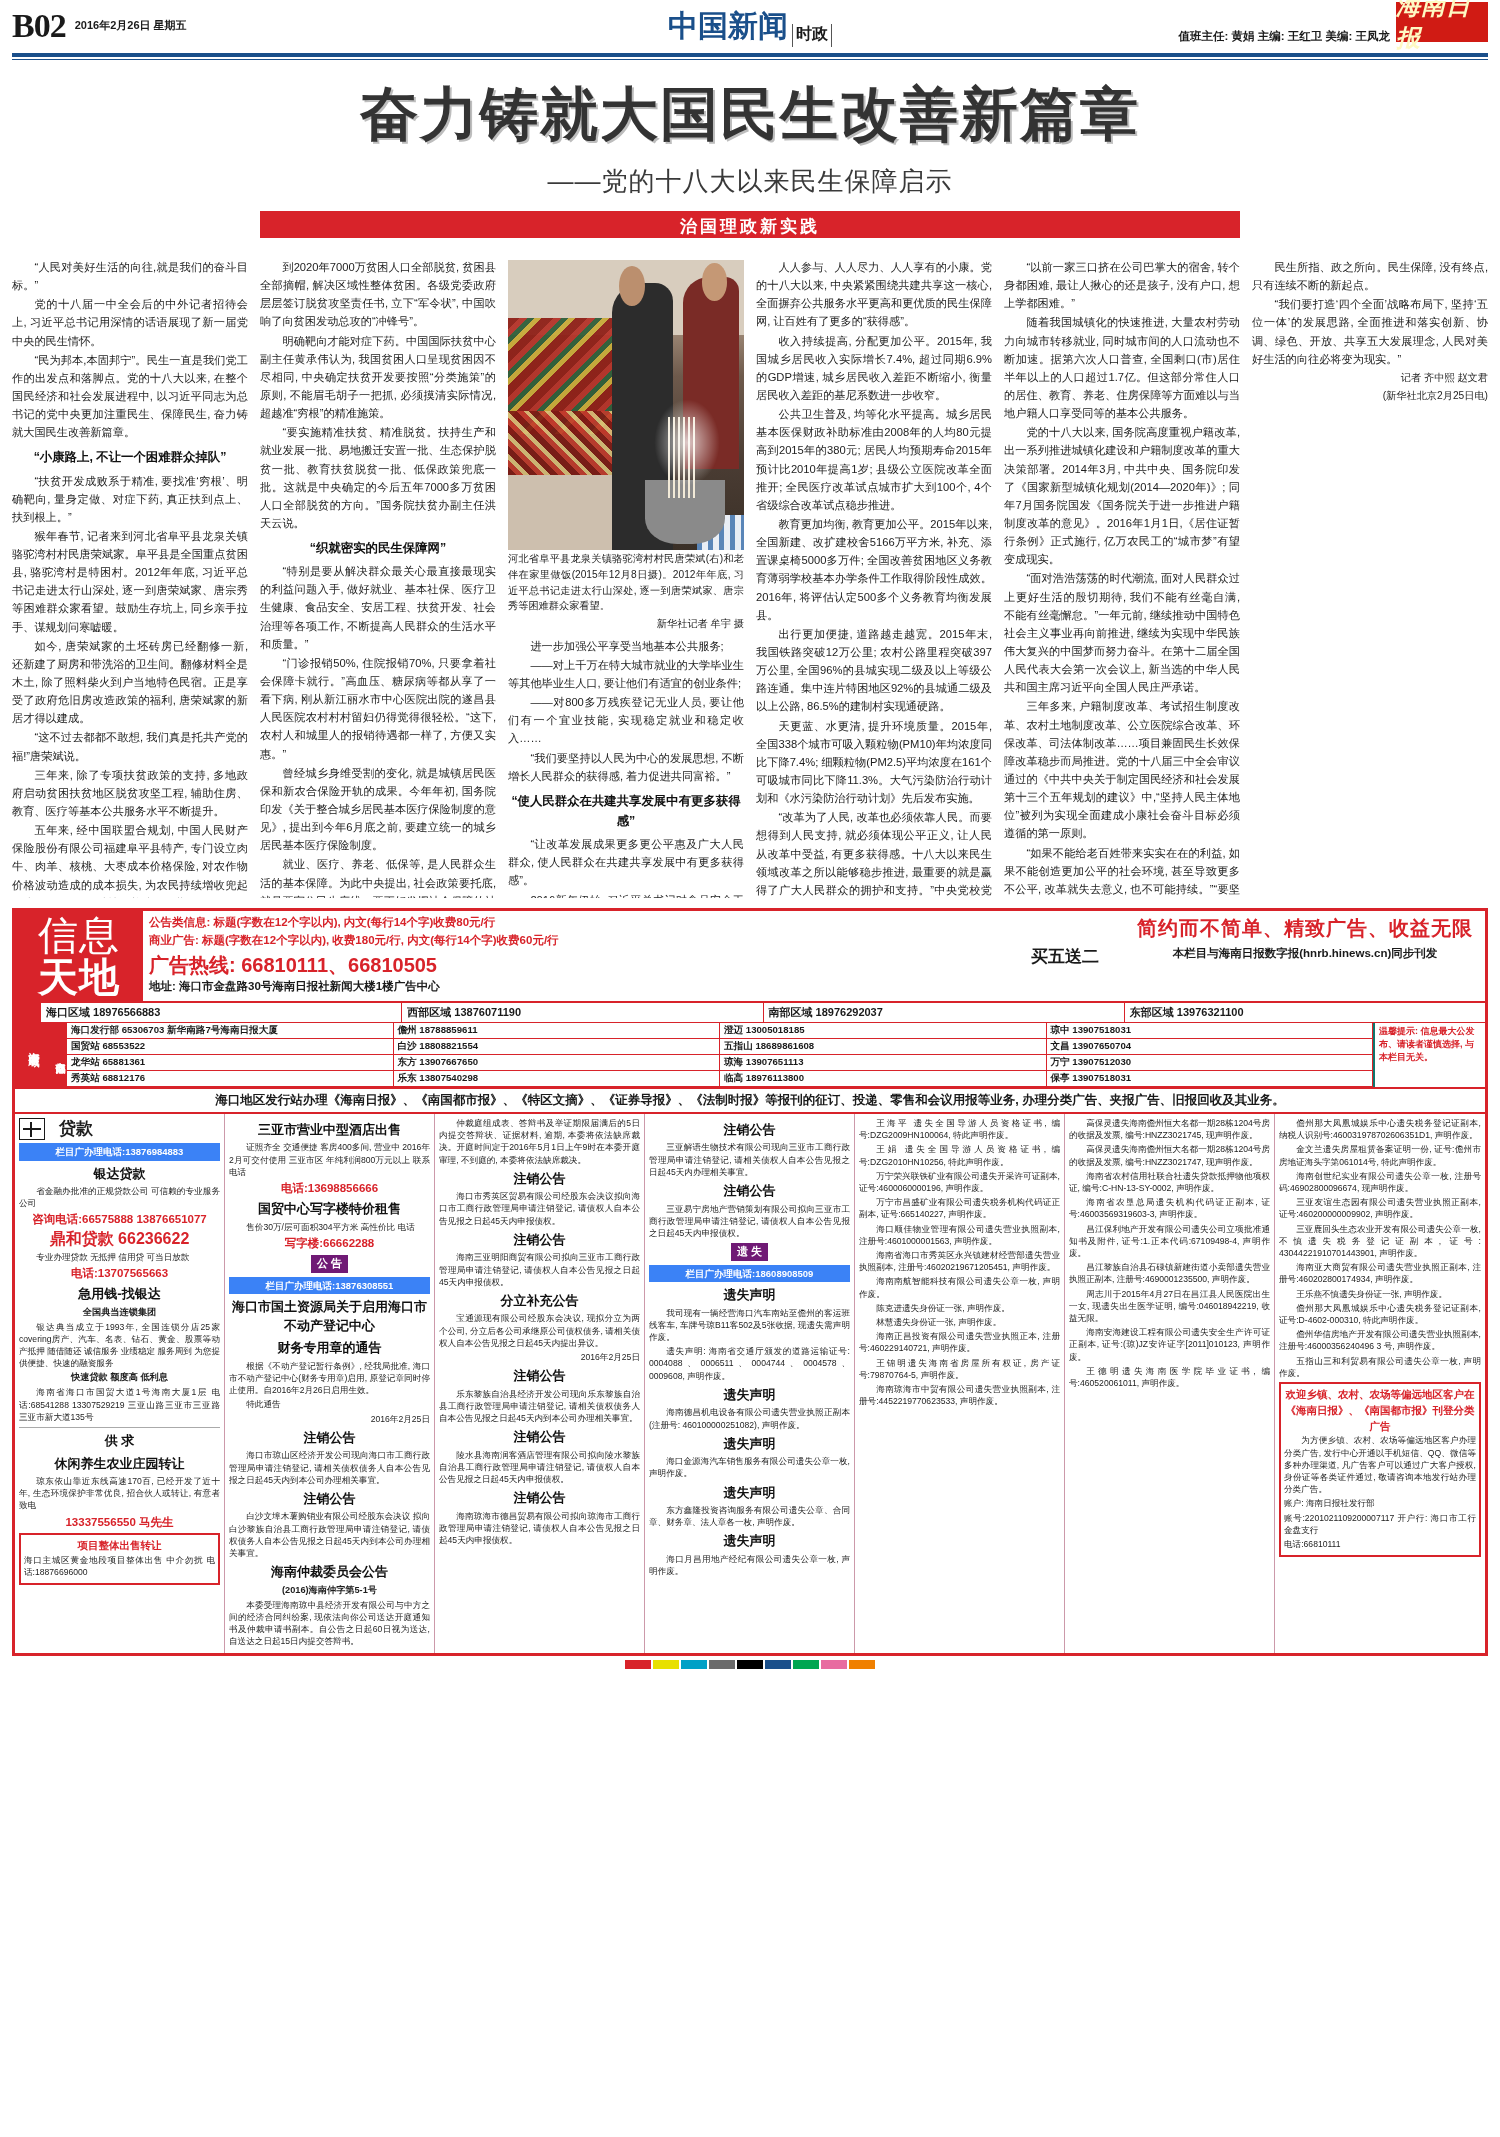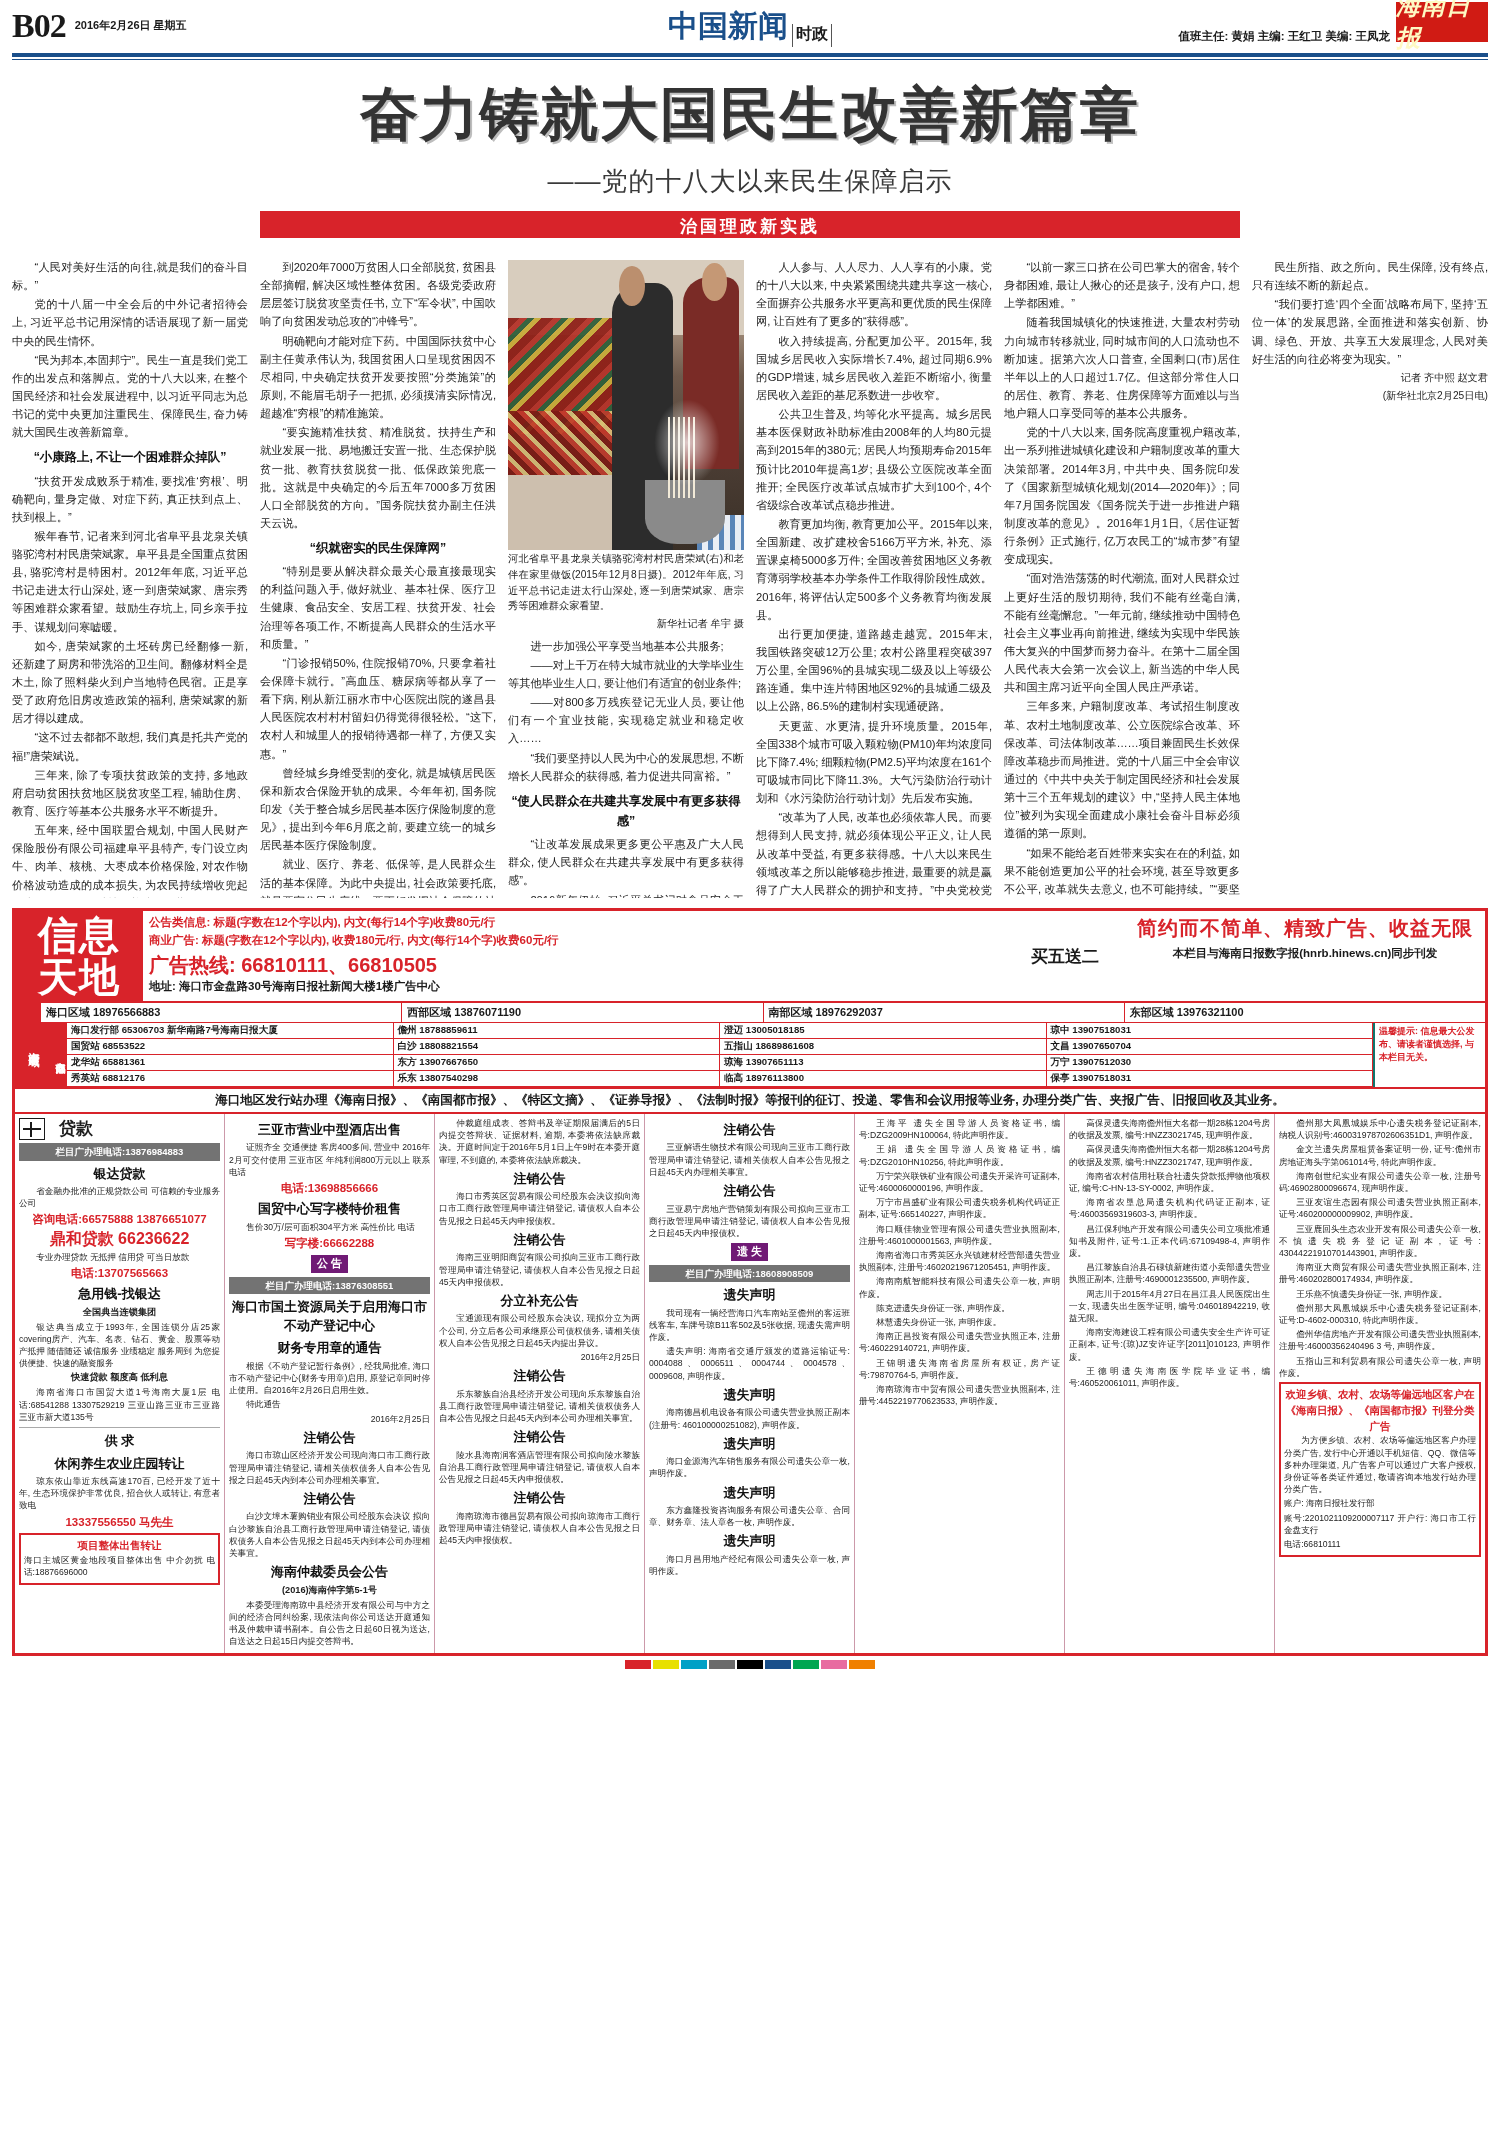--- a/index.html
+++ b/index.html
@@ -71,21 +71,21 @@
   .ph-table { position:absolute; right:0; bottom:0; width:20%; height:12%;
               background:repeating-linear-gradient(90deg,#5a86b8 0 5px,#e9eef5 5px 11px); }
   .caption { font-size:10.2px; line-height:1.55; text-align:justify; color:#1d1d1d; margin-top:1px; text-indent:0; }
   .credit { font-size:10.2px; text-align:right; margin-top:2px; }
 
   
   .ad-section { margin-top:10px; border:3px solid #d8232a; padding:0; }
   .ad-top { display:flex; align-items:stretch; }
   .xxtd-logo { width:128px; background:#d8232a; color:#fff; display:flex; flex-direction:column;
                align-items:center; justify-content:center; padding:4px 0; }
-  .xxtd-logo .l1 { font-size:40px; font-weight:bold; line-height:1; letter-spacing:1px;text-align:center; }
+  .xxtd-logo .l1 { font-size:40px; font-weight:normal; line-height:1; letter-spacing:1px;text-align:center; }
   .xxtd-logo .l2 { font-size:40px; font-weight:bold; line-height:1; letter-spacing:1px; margin-top:2px; }
   .ad-rates { flex:1; padding:3px 6px; }
   .rate-line { font-size:11.5px; color:#d8232a; font-weight:bold; line-height:1.55; }
   .ad-hot { font-size:20px; font-weight:bold; color:#d8232a; margin-top:2px; }
   .ad-addr { font-size:11.5px; font-weight:bold; color:#1a1a1a; }
   .ad-buy { width:120px; display:flex; align-items:center; justify-content:center;
             font-size:17px; font-weight:bold; color:#1a1a1a; }
   .ad-slogan { width:360px; text-align:center; padding:4px; }
   .ad-slogan .s1 { font-size:20px; font-weight:bold; color:#d8232a; letter-spacing:1px; }
   .ad-slogan .s2 { font-size:11.5px; font-weight:bold; color:#1a1a1a; margin-top:4px; }
@@ -114,21 +114,21 @@
   .classifieds { display:grid; grid-template-columns:repeat(7,1fr); }
   .cc { border-right:1px solid #c9a; padding:3px 4px; font-size:8.6px; line-height:1.42;
         text-align:justify; color:#1d1d1d; overflow:hidden; }
   .cc:last-child { border-right:none; }
   .cc .ad-h { text-align:center; font-size:13px; font-weight:bold; margin:4px 0 2px 0; color:#111; }
   .cc .ad-sub { text-align:center; font-size:9.2px; font-weight:bold; margin-bottom:2px; }
   .cc .ad-p { text-indent:2em; margin-bottom:2px; }
   .cc .ad-p.ni { text-indent:0; }
   .cc .hr { border-top:1px solid #aaa; margin:4px 0; }
   .cc .phone { font-size:11.5px; font-weight:bold; color:#d8232a; text-align:center; }
-  .cc .redbar { background:#737373; color:#fff; font-size:9.5px; font-weight:bold;
+  .cc .redbar { background:#3b82f6; color:#fff; font-size:9.5px; font-weight:bold;
                 text-align:center; padding:2px; margin:2px 0; }
   .cc .box-red { border:2px solid #d8232a; padding:3px; margin-top:3px; }
   .cc .box-red .t { color:#d8232a; font-weight:bold; text-align:center; font-size:10.5px; line-height:1.5; }
   .loan-head { display:flex; align-items:center; gap:14px; margin-bottom:2px; }
   .loan-ico { width:26px; height:22px; border:1.5px solid #1a1a1a; position:relative; }
   .loan-ico:before { content:""; position:absolute; left:3px; top:9px; width:18px; height:1.5px; background:#1a1a1a; }
   .loan-ico:after { content:""; position:absolute; left:10px; top:3px; width:1.5px; height:15px; background:#1a1a1a; }
   .loan-title { font-size:17px; font-weight:bold; }
   .tag-red { background:#701a75; color:#fff; font-size:11px; font-weight:bold;
              padding:1px 6px; display:inline-block; }

